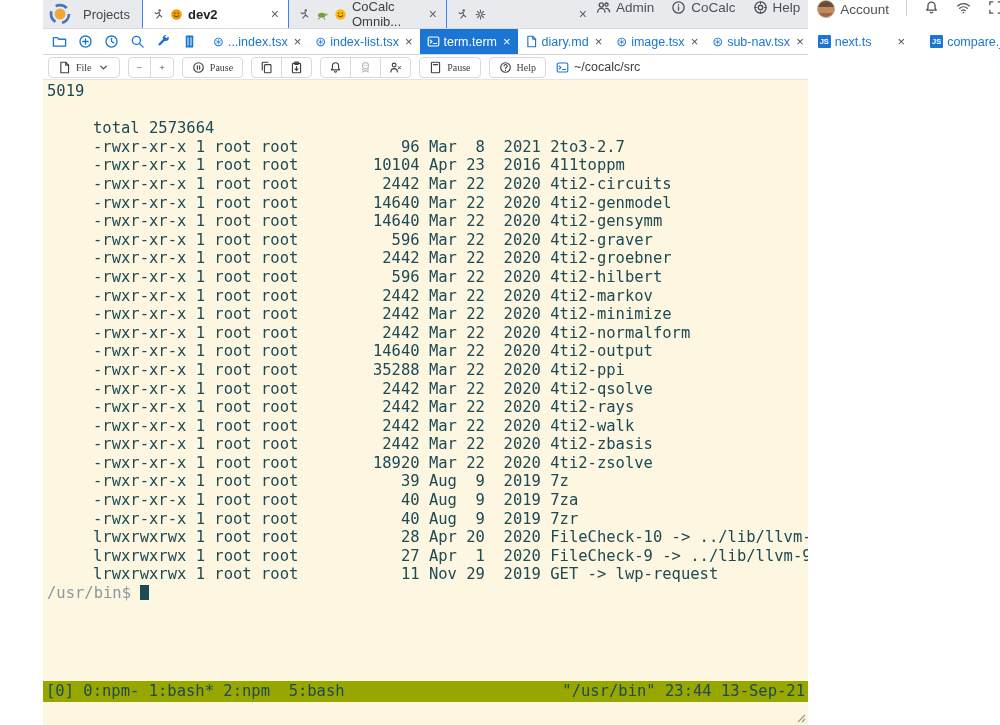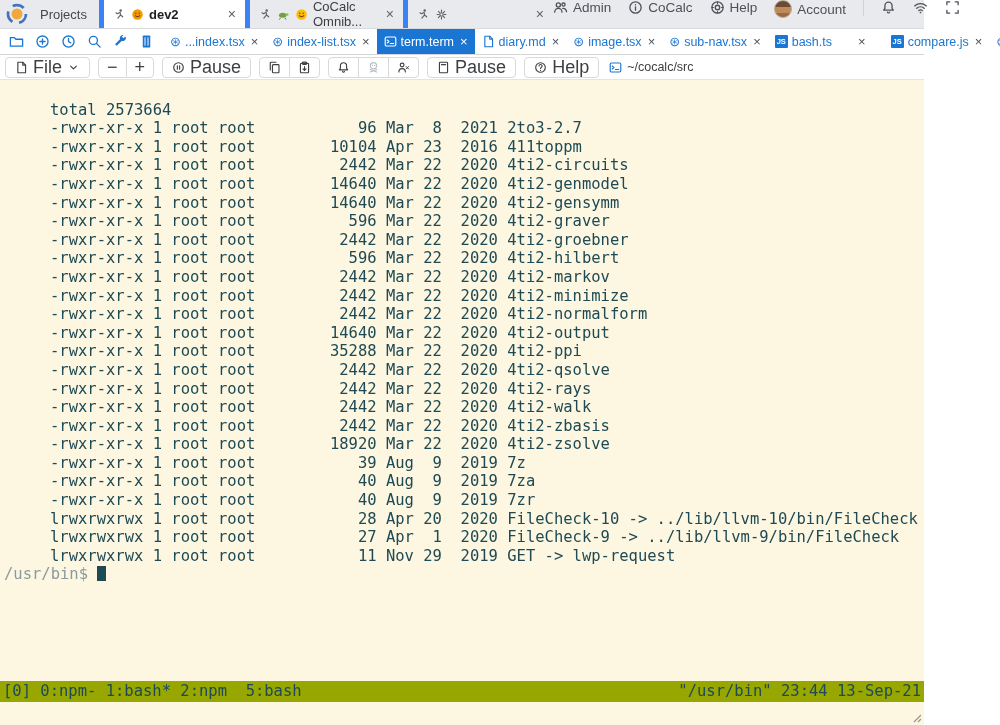--- a/index.html
+++ b/index.html
@@ -1,27 +1,27 @@
 <!DOCTYPE html>
 <html><head>
 <meta charset="utf-8">
 <style>
   * { margin:0; padding:0; box-sizing:border-box; }
   html,body { width:1000px; height:725px; overflow:hidden; background:#fff;
     font-family:"Liberation Sans", sans-serif; }
-  .app { width:924px; height:725px; display:flex; flex-direction:column; }
+  .app { width:808px; height:725px; display:flex; flex-direction:column;padding-left:43px; }
 
   
   .topbar { height:29px; background:#e9eaee; display:flex; align-items:stretch;
     font-size:13px; color:#44474b; border-bottom:1px solid #d8dadd; flex:0 0 29px; }
   .logo-wrap { display:flex; align-items:center; padding:0 8px 0 6px; }
   .projects-btn { display:flex; align-items:center; padding:0 12px 0 4px; cursor:pointer; color:#44474b; }
   .ptabs { display:flex; align-items:stretch; }
   .ptab { display:flex; align-items:center; gap:5px; padding:0 9px; min-width:146px;
-    border-left:5px solid #3b82f6; color:#3c4043; cursor:pointer; }
+    border-left:1px solid #3b82f6; color:#3c4043; cursor:pointer; }
   .ptab.active { background:#ffffff; font-weight:bold; color:#202124; }
   .ptab .close { margin-left:auto; color:#5f6368; font-weight:normal; font-size:14px; }
   .topbar-right { margin-left:auto; display:flex; align-items:flex-start; gap:17px;
     padding-right:10px; color:#4d5156; font-size:13.5px; }
   .tb-item { display:flex; align-items:center; gap:5px; cursor:pointer; }
   .avatar { width:18px; height:18px; border-radius:50%;
     background:linear-gradient(180deg,#6b4a36 0 40%, #c08a5a 40% 75%, #9a6a43 75%); border:1px solid #b9a98f; }
   .vdiv { width:1px; height:16px; background:#cfd2d6; }
   .svgi { width:15px; height:15px; fill:none; stroke:currentColor; stroke-width:1.4;
     stroke-linecap:round; stroke-linejoin:round; flex:0 0 auto; }
@@ -41,21 +41,21 @@
   .ftab.active .close { color:#fff; }
   .react-glyph { font-size:13px; line-height:1; }
   .js-badge { width:13px; height:13px; background:#1a76d2; color:#fff; font-size:7.5px;
     font-weight:bold; display:inline-flex; align-items:center; justify-content:center; border-radius:1px; }
 
   
   .toolbar { height:25px; background:#fff; display:flex; align-items:center; gap:8px;
     padding:0 5px; font-size:12.5px; color:#3d4043; flex:0 0 25px; border-bottom:1px solid #e4e4e4; }
   .btn { border:1px solid #d9d9d9; background:#fff; height:21px; border-radius:4px;
     padding:0 9px; display:inline-flex; align-items:center; gap:5px; cursor:pointer;
-    color:#3d4043; font-size:18px; }
+    color:#3d4043; font-size:10px;font-family:Liberation Serif, serif; }
   .group { display:inline-flex; }
   .group .btn { border-radius:0; margin-left:-1px; }
   .group .btn:first-child { border-radius:4px 0 0 4px; margin-left:0; }
   .group .btn:last-child { border-radius:0 4px 4px 0; }
   .btn .svgi { width:13px; height:13px; }
   .btn.icon-only { padding:0 8px; }
   .disabled-ico { color:#b9bfc6; }
   .path-label { display:flex; align-items:center; gap:5px; color:#3d4043; margin-left:2px; }
   .path-label .svgi { color:#1a76d2; }
   .toolbar-right { margin-left:auto; display:flex; align-items:center; gap:12px; padding-right:8px; }
@@ -245,21 +245,21 @@
       <span class="lbl">image.tsx</span>
       <span class="close">×</span>
     </div>
     <div class="ftab">
       <span class="react-glyph">⊛</span>
       <span class="lbl" style="max-width:64px">sub-nav.tsx</span>
       <span class="close">×</span>
     </div>
     <div class="ftab" style="padding-right:18px">
       <span class="js-badge">JS</span>
-      <span class="lbl">bash.ts</span>
+      <span class="lbl">next.ts</span>
       <span class="close" style="margin-left:22px">×</span>
     </div>
     <div class="ftab">
       <span class="js-badge">JS</span>
       <span class="lbl">compare.js</span>
       <span class="close">×</span>
     </div>
     <div class="ftab">
       <span class="react-glyph">⊛</span>
 
@@ -345,20 +345,21 @@
       <svg class="svgi small" viewBox="0 0 16 16">
         <rect x="1.5" y="2.5" width="13" height="11" rx="1.5"></rect>
         <path d="M4 6.2l2 1.8-2 1.8M7.8 10.4h4"></path>
       </svg>
       <span>~/cocalc/src</span>
     </span>
   </div>
 
   <div class="terminal">
     <div class="term-body">
+      <div class="tline">5019</div>
       <div class="tline"></div>
       <div class="listing">total 2573664
 -rwxr-xr-x 1 root root           96 Mar  8  2021 2to3-2.7
 -rwxr-xr-x 1 root root        10104 Apr 23  2016 411toppm
 -rwxr-xr-x 1 root root         2442 Mar 22  2020 4ti2-circuits
 -rwxr-xr-x 1 root root        14640 Mar 22  2020 4ti2-genmodel
 -rwxr-xr-x 1 root root        14640 Mar 22  2020 4ti2-gensymm
 -rwxr-xr-x 1 root root          596 Mar 22  2020 4ti2-graver
 -rwxr-xr-x 1 root root         2442 Mar 22  2020 4ti2-groebner
 -rwxr-xr-x 1 root root          596 Mar 22  2020 4ti2-hilbert

